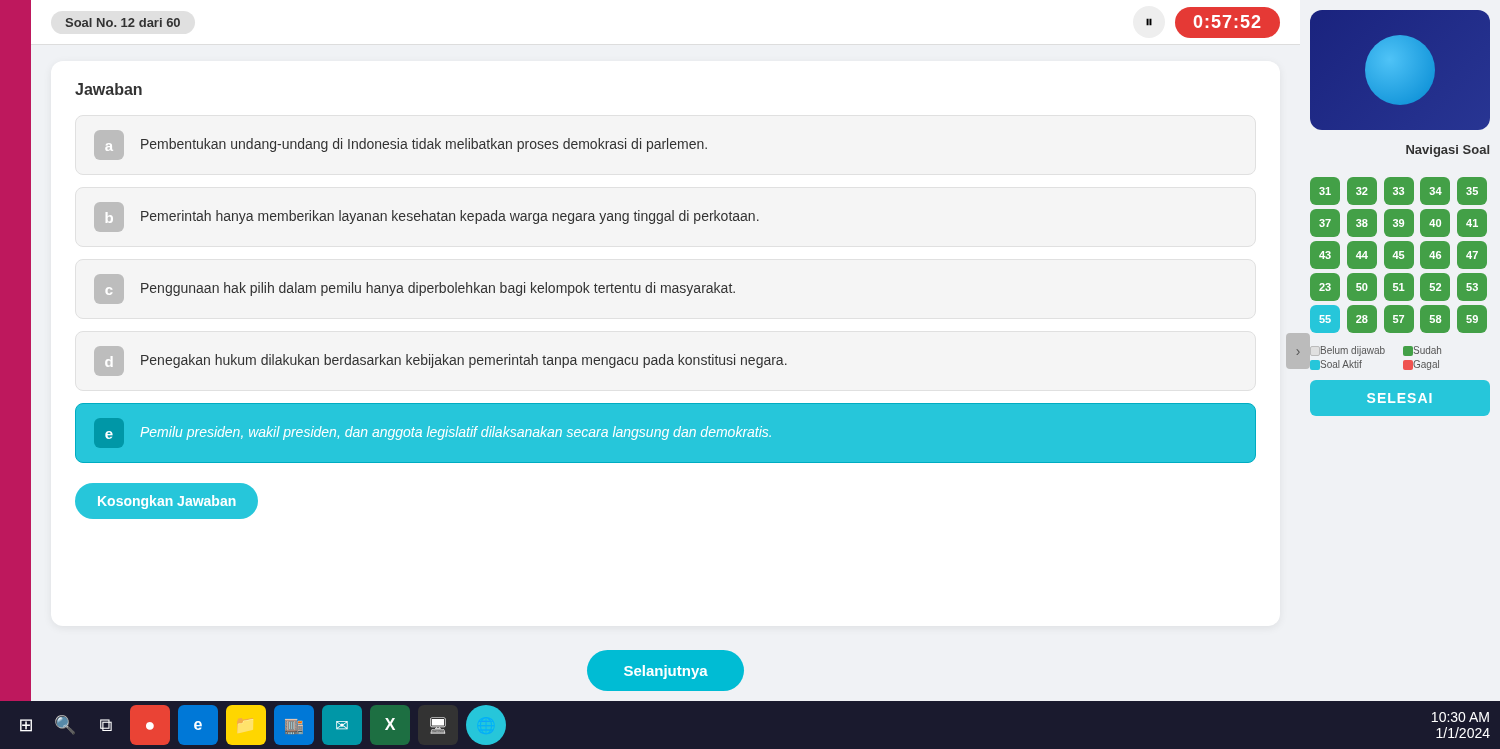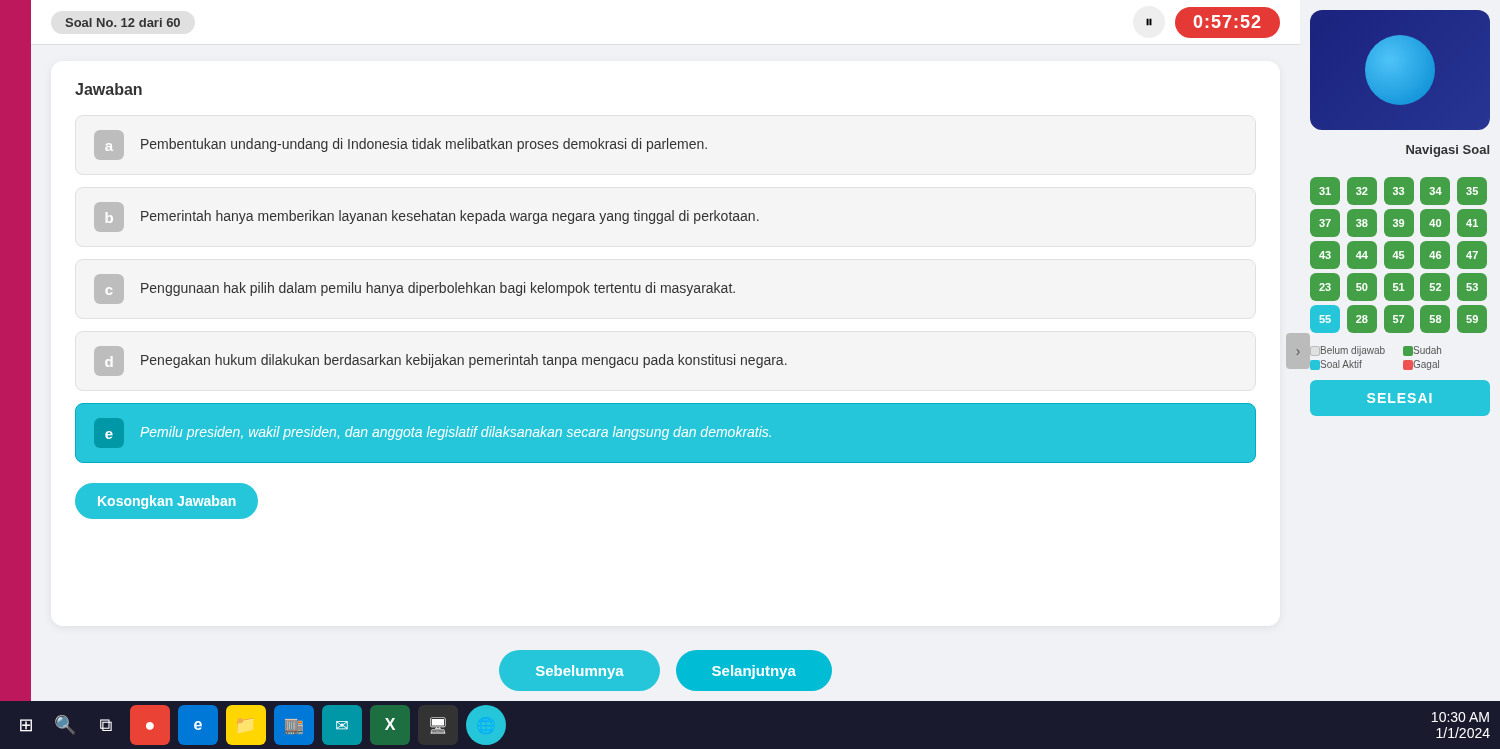--- a/index.html
+++ b/index.html
@@ -384,21 +384,20 @@
           <div class="answer-option selected">
       <div class="option-label">e</div>
       <div class="option-text">Pemilu presiden, wakil presiden, dan anggota legislatif dilaksanakan secara langsung dan demokratis.</div>
     </div>
         </div>
 
       <button class="kosongkan-btn">Kosongkan Jawaban</button>
     </div>
 
     <div class="nav-buttons">
-      <button class="nav-btn prev">Sebelumnya</button>
       <button class="nav-btn next">Selanjutnya</button>
     </div>
   </div>
 
   <div class="right-sidebar">
     <div class="chevron-sidebar">›</div>
 
     <div class="avatar-area">
       <div class="avatar-circle"></div>
     </div>

